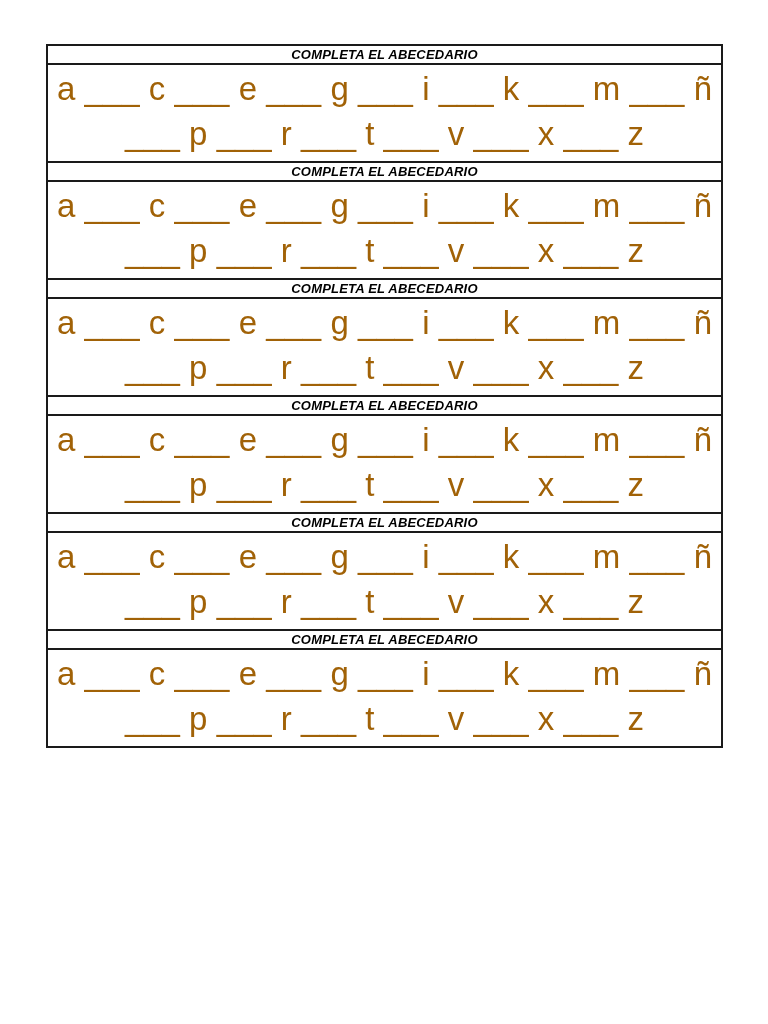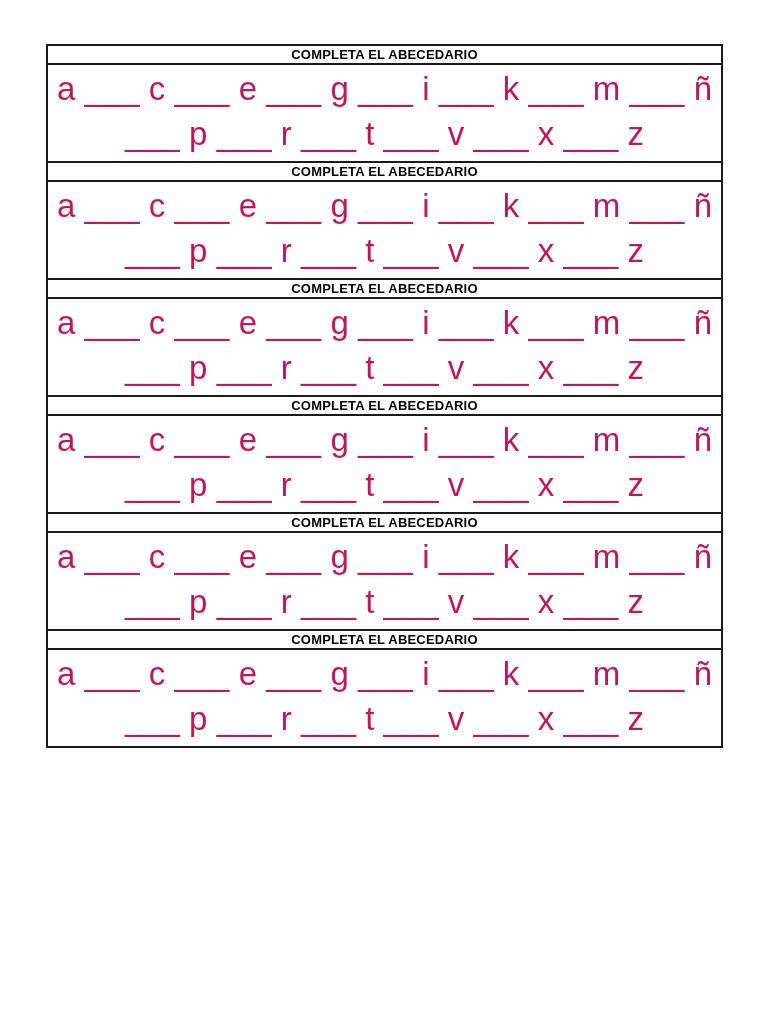--- a/index.html
+++ b/index.html
@@ -30,34 +30,35 @@
   }
   .ws-title {
     height: 17px;
     line-height: 17px;
     text-align: center;
     font-size: 13px;
     font-weight: bold;
     color: #000000;
     border-bottom: 2px solid #1a1a1a;
     letter-spacing: 0.2px;
+    font-style: italic;
   }
   .ws-section + .ws-section .ws-title {
     border-top: 2px solid #1a1a1a;
   }
   .ws-body {
     height: 95px;
     padding-top: 1px;
     text-align: center;
     overflow: hidden;
   }
   .ws-line {
     font-size: 33px;
     line-height: 45px;
-    color: #be185d;
+    color: #a16207;
     white-space: nowrap;
   }
 </style>
 </head>
 <body>
 
 <div class="page">
   <div class="worksheet">
 
     <section class="ws-section">

